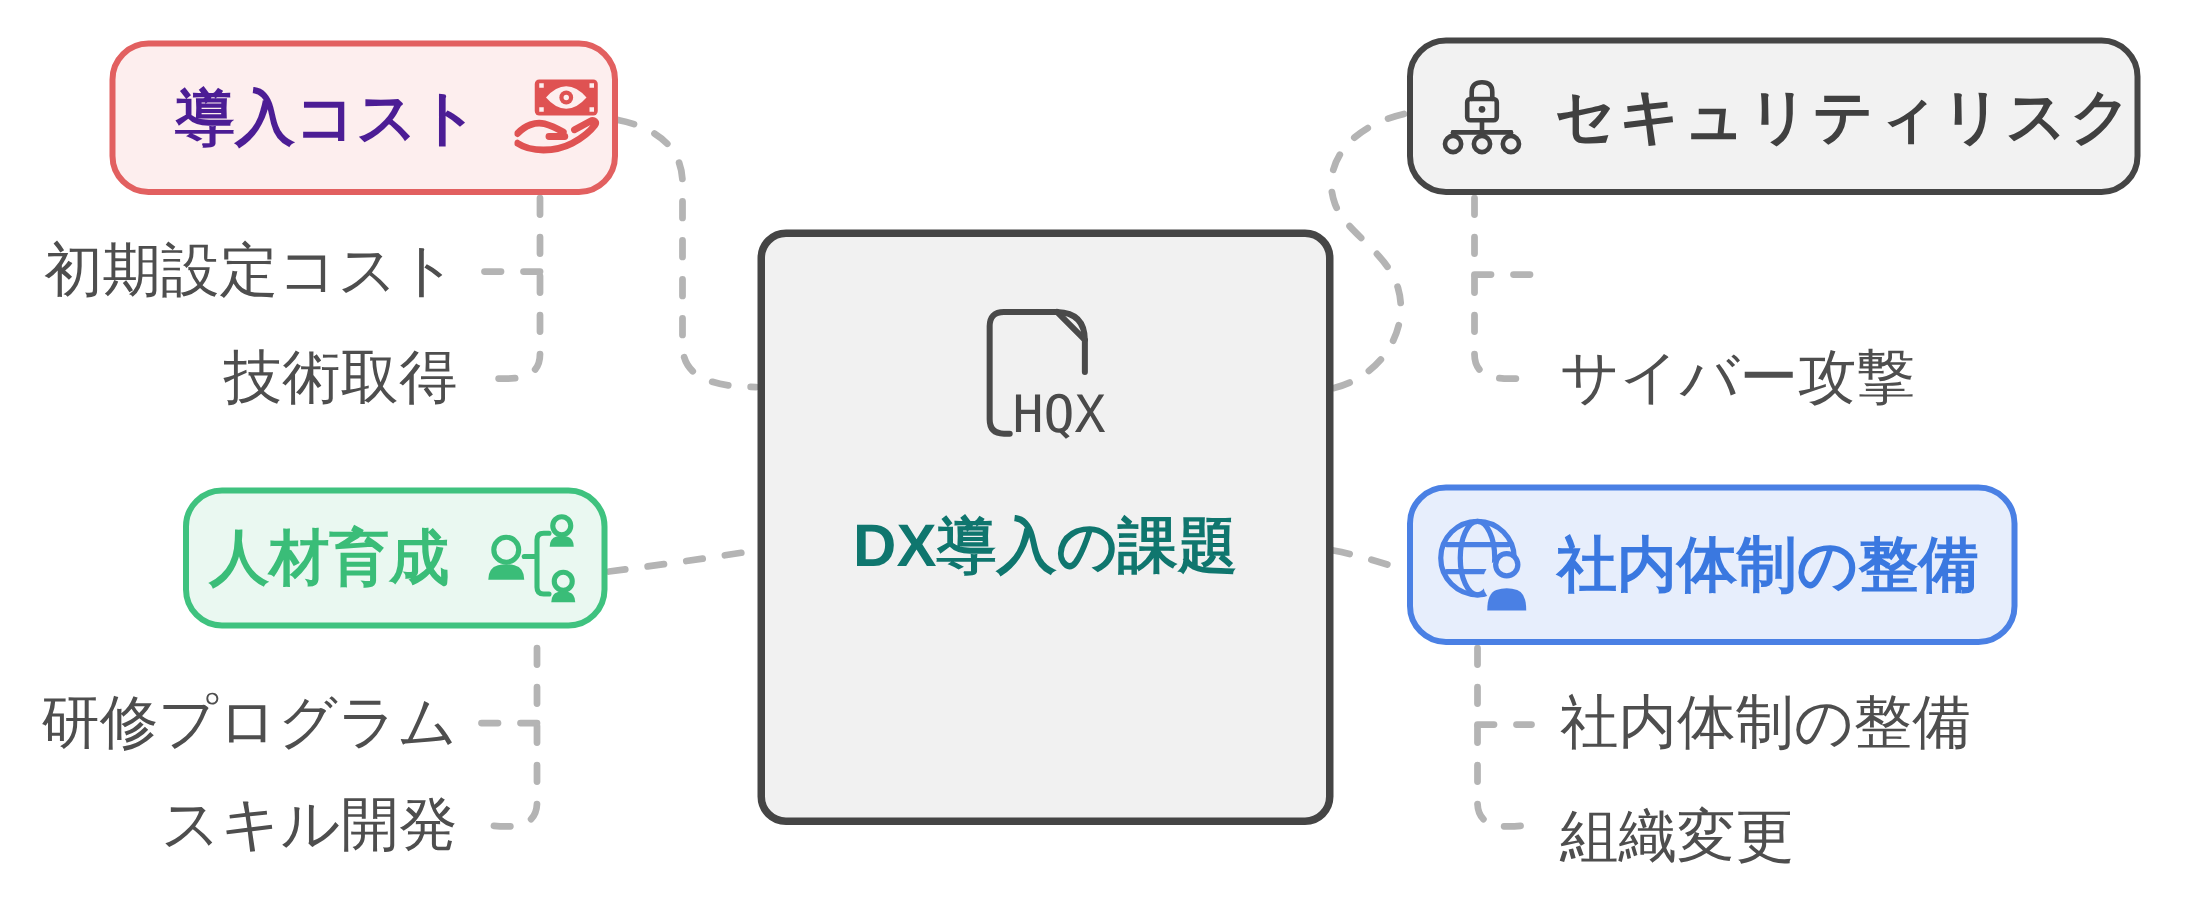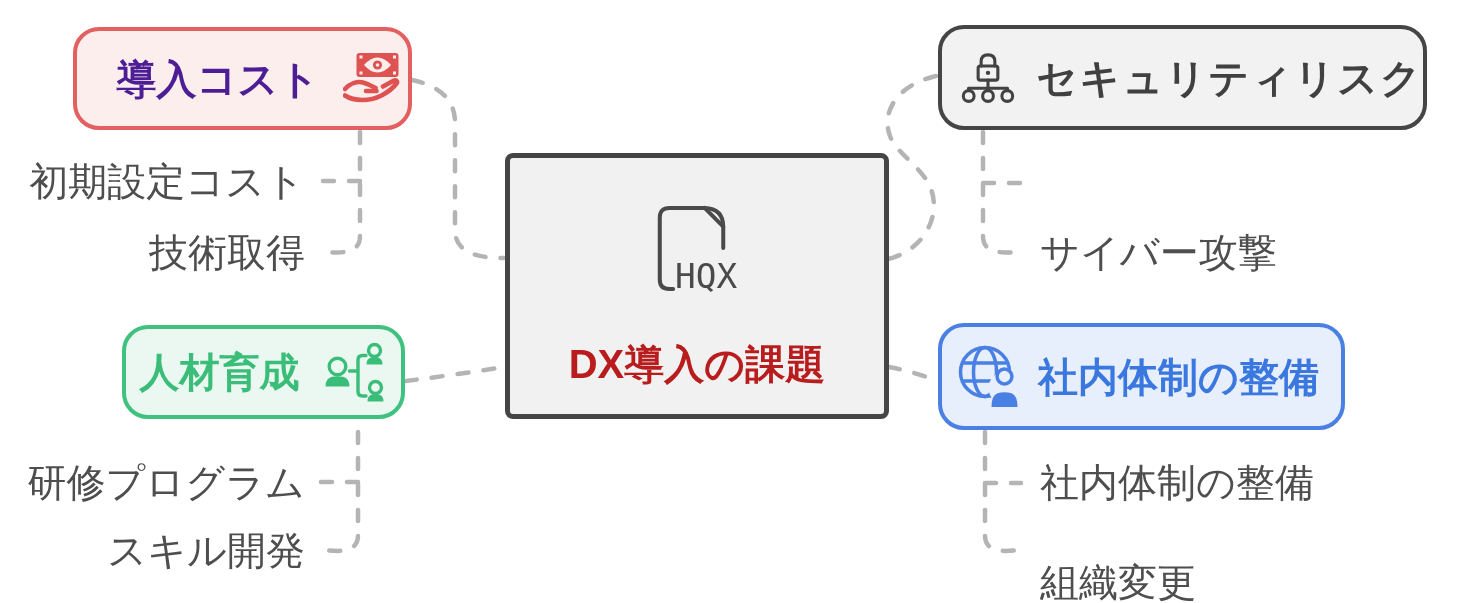--- a/index.html
+++ b/index.html
@@ -16,25 +16,25 @@
   .node .label{font-size:40px;font-weight:600;line-height:1;white-space:nowrap;}
   .node-cost{left:73px;top:27px;width:339px;height:103px;border-color:#e26060;background:#fdeeee;justify-content:center;gap:24px;}
   .node-cost .label{color:#4c1d95;margin-left:37px;}
   .node-security{left:938px;top:25px;width:489px;height:105px;border-color:#454545;background:#f2f2f2;justify-content:flex-start;padding-left:16px;gap:22px;}
   .node-security .label{color:#404040;letter-spacing:2px;}
   .node-hr{left:122px;top:325px;width:283px;height:94px;border-color:#3fc27f;background:#eaf8f1;justify-content:center;gap:24px;}
   .node-hr .label{color:#3abd78;}
   .node-org{left:938px;top:323px;width:407px;height:107px;border-color:#4a80e4;background:#e7eefc;justify-content:flex-start;padding-left:16px;gap:18px;}
   .node-org .label{color:#3a78e0;}
   .node-center{
-    position:absolute;box-sizing:border-box;left:505px;top:153px;width:384px;height:266px;
-    border:5px solid #454545;border-radius:8px;background:#f1f1f1;
+    position:absolute;box-sizing:border-box;left:505px;top:153px;width:384px;height:397px;
+    border:5px solid #454545;border-radius:19px;background:#f1f1f1;
     display:flex;flex-direction:column;align-items:center;padding-top:46px;gap:50px;
   }
-  .node-center .label{font-size:40px;font-weight:600;color:#b91c1c;line-height:1;white-space:nowrap;}
+  .node-center .label{font-size:40px;font-weight:600;color:#0f766e;line-height:1;white-space:nowrap;}
   .sub{
     position:absolute;font-size:39px;font-weight:500;color:#4e4e4e;line-height:1;white-space:nowrap;
   }
   .sub-l{transform:translateY(-50%);}
   .sub-r{transform:translate(-100%,-50%);}
   svg{display:block;}
 </style>
 </head>
 <body>
 
@@ -145,15 +145,15 @@
 
   <div class="sub sub-r" style="left:305px;top:181px">初期設定コスト</div>
   <div class="sub sub-r" style="left:305px;top:252px">技術取得</div>
 
   <div class="sub sub-l" style="left:1040px;top:252px">サイバー攻撃</div>
 
   <div class="sub sub-r" style="left:305px;top:482px">研修プログラム</div>
   <div class="sub sub-r" style="left:305px;top:550px">スキル開発</div>
 
   <div class="sub sub-l" style="left:1040px;top:482px">社内体制の整備</div>
-  <div class="sub sub-l" style="left:1040px;top:582px">組織変更</div>
+  <div class="sub sub-l" style="left:1040px;top:558px">組織変更</div>
 
 </div>
 
 </body></html>

